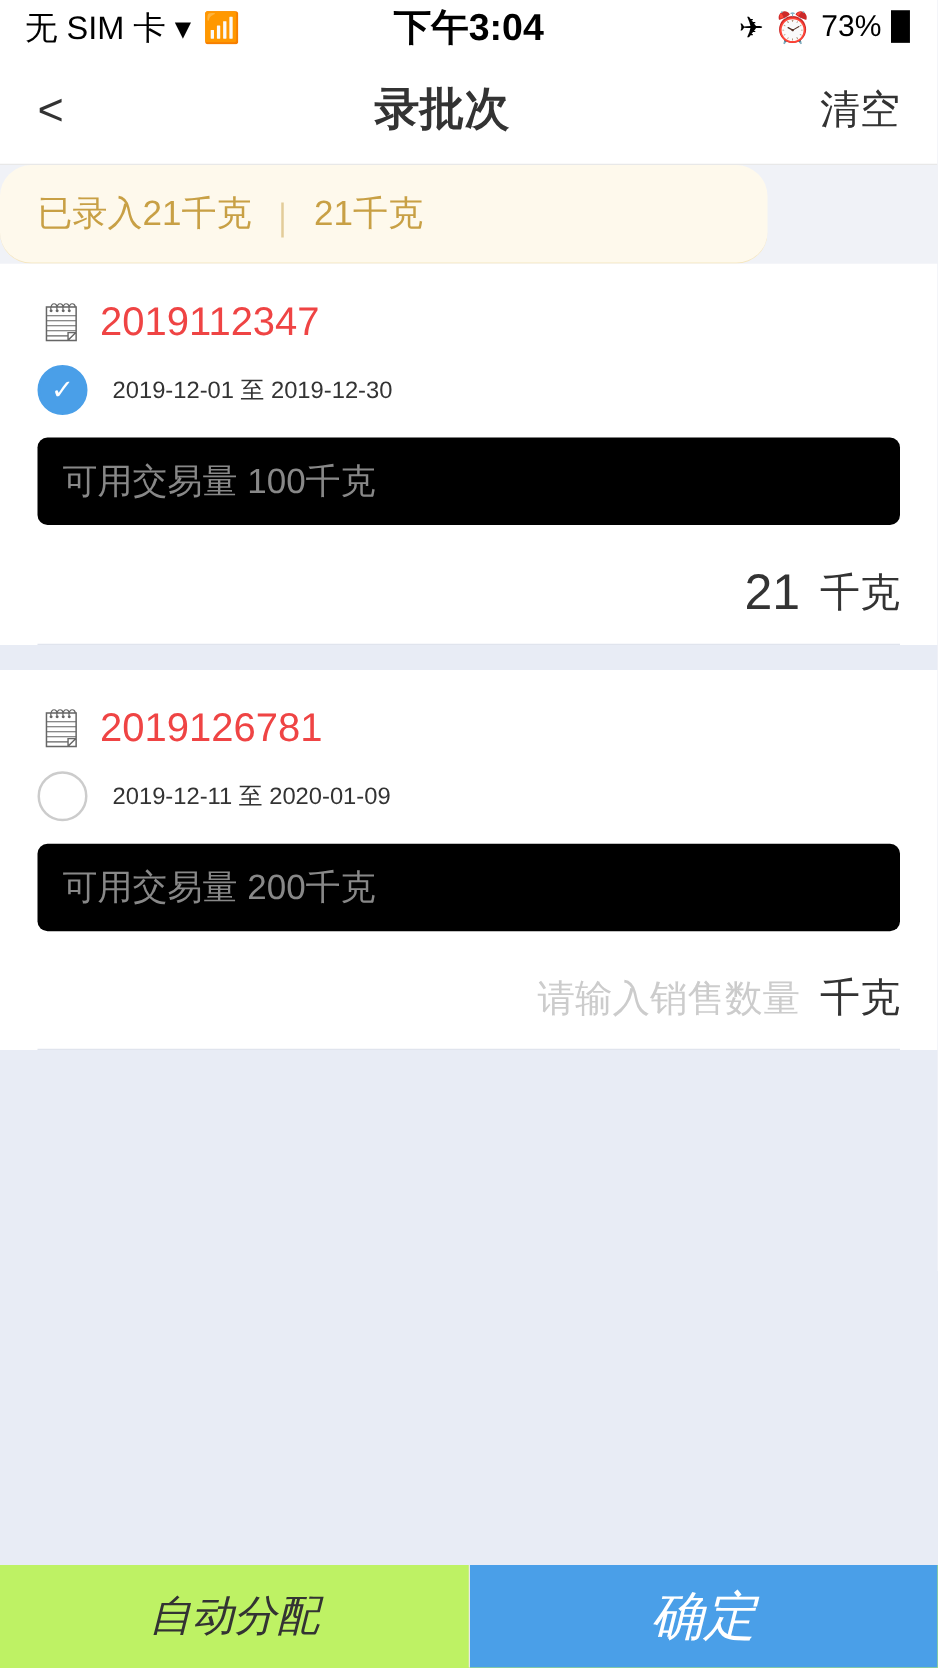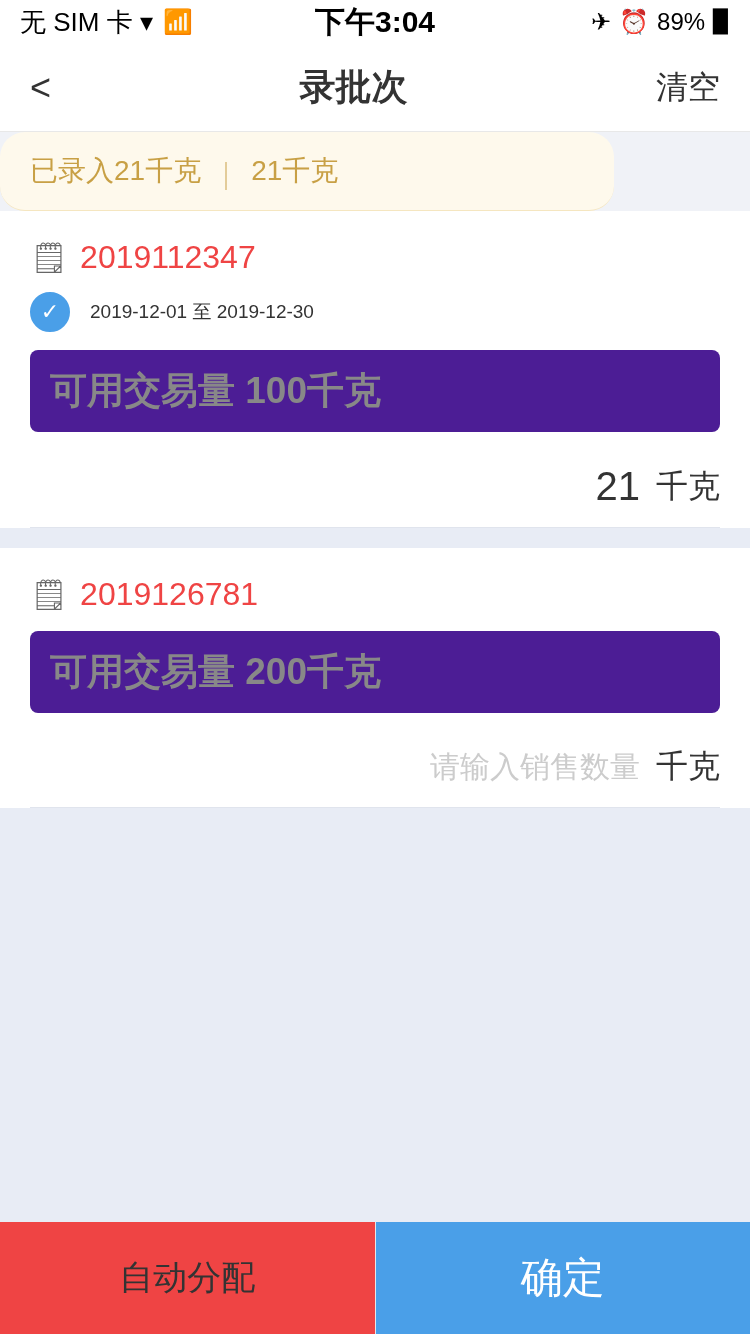--- a/index.html
+++ b/index.html
@@ -144,26 +144,25 @@
     .radio-check {
       color: #fff;
       font-size: 22px;
     }
     .batch-date {
       font-size: 19px;
       color: #333;
     }
     .batch-available {
       margin: 8px 30px 14px 30px;
-      background: #4c1d95;
+      background: #000000;
       border-radius: 8px;
       padding: 16px 20px;
-      font-size: 37px;
+      font-size: 28px;
       color: #888;
-      font-weight: bold;
     }
 
     
     .quantity-row {
       display: flex;
       align-items: center;
       justify-content: flex-end;
       padding: 18px 30px 18px 30px;
       gap: 16px;
     }
@@ -208,27 +207,28 @@
     
     .large-gray {
       background: #e8ecf5;
       flex: 1;
       min-height: 380px;
     }
 
     
     .bottom-bar {
       width: 750px;
-      height: 112px;
-      background: #ef4444;
+      height: 82px;
+      background: #bef264;
       display: flex;
       align-items: center;
       position: fixed;
       bottom: 0;
       left: 0;
+      font-style: italic;
     }
     .bottom-auto {
       flex: 1;
       height: 100%;
       display: flex;
       align-items: center;
       justify-content: center;
       font-size: 34px;
       color: #333;
       cursor: pointer;
@@ -257,21 +257,21 @@
 
 <div class="status-bar">
   <div class="status-left">
     <span>无 SIM 卡 ▾</span>
     <span class="wifi-icon">📶</span>
   </div>
   <div class="status-center">下午3:04</div>
   <div class="status-right">
     <span>✈</span>
     <span>⏰</span>
-    <span>89%</span>
+    <span>73%</span>
     <span class="battery-icon">▉</span>
   </div>
 </div>
 
 <div class="nav-bar">
   <span class="nav-back">&lt;</span>
   <span class="nav-title">录批次</span>
   <span class="nav-clear">清空</span>
 </div>
 
@@ -302,20 +302,25 @@
     <div class="separator"></div>
   </div>
 
   <div class="gray-section"></div>
 
   <div class="batch-card">
     <div class="batch-header">
       <span class="batch-icon">🗒</span>
       <span class="batch-id">2019126781</span>
     </div>
+    <div class="batch-date-row">
+      <div class="radio-circle">
+      </div>
+      <span class="batch-date">2019-12-11 至 2020-01-09</span>
+    </div>
     <div class="batch-available">可用交易量 200千克</div>
     <div class="quantity-input-row">
       <span class="quantity-placeholder">请输入销售数量</span>
       <span class="quantity-unit2">千克</span>
     </div>
     <div class="separator"></div>
   </div>
 
   <div class="large-gray"></div>
 

